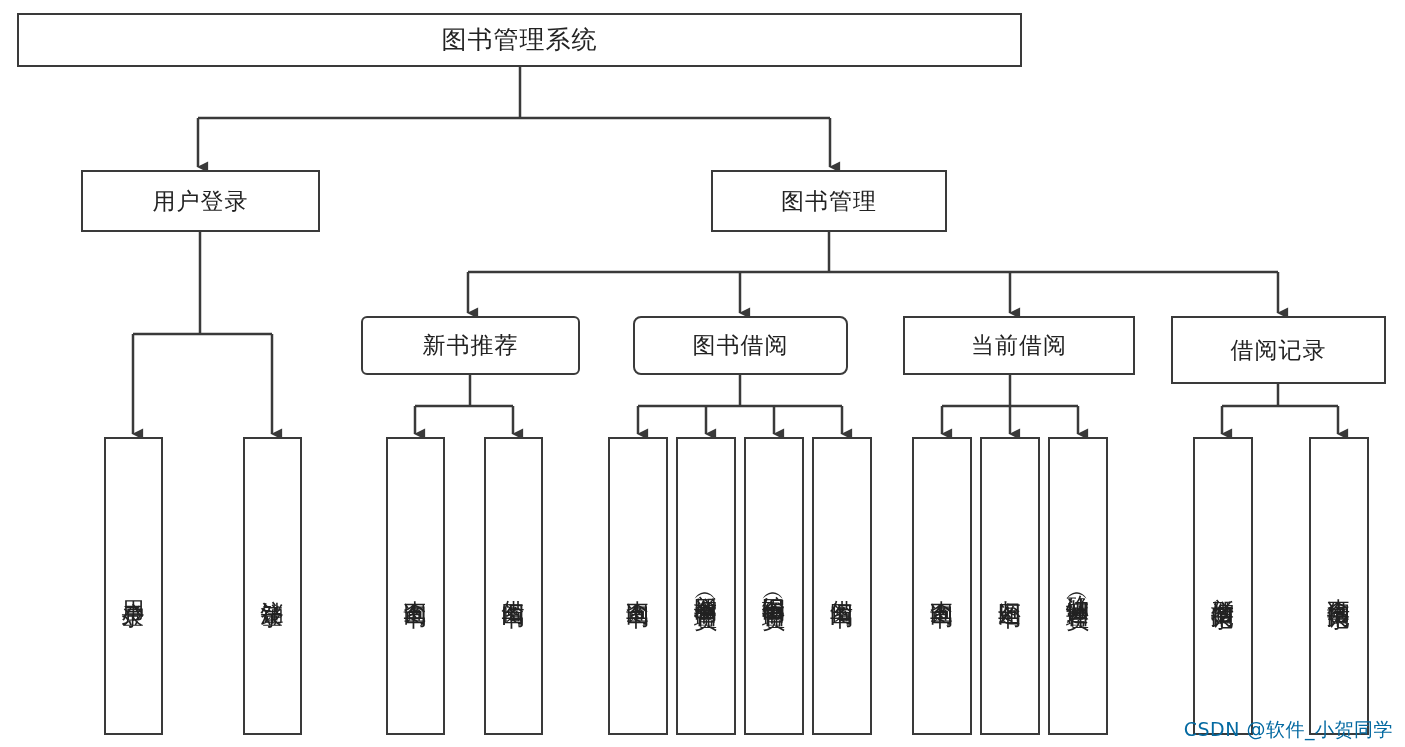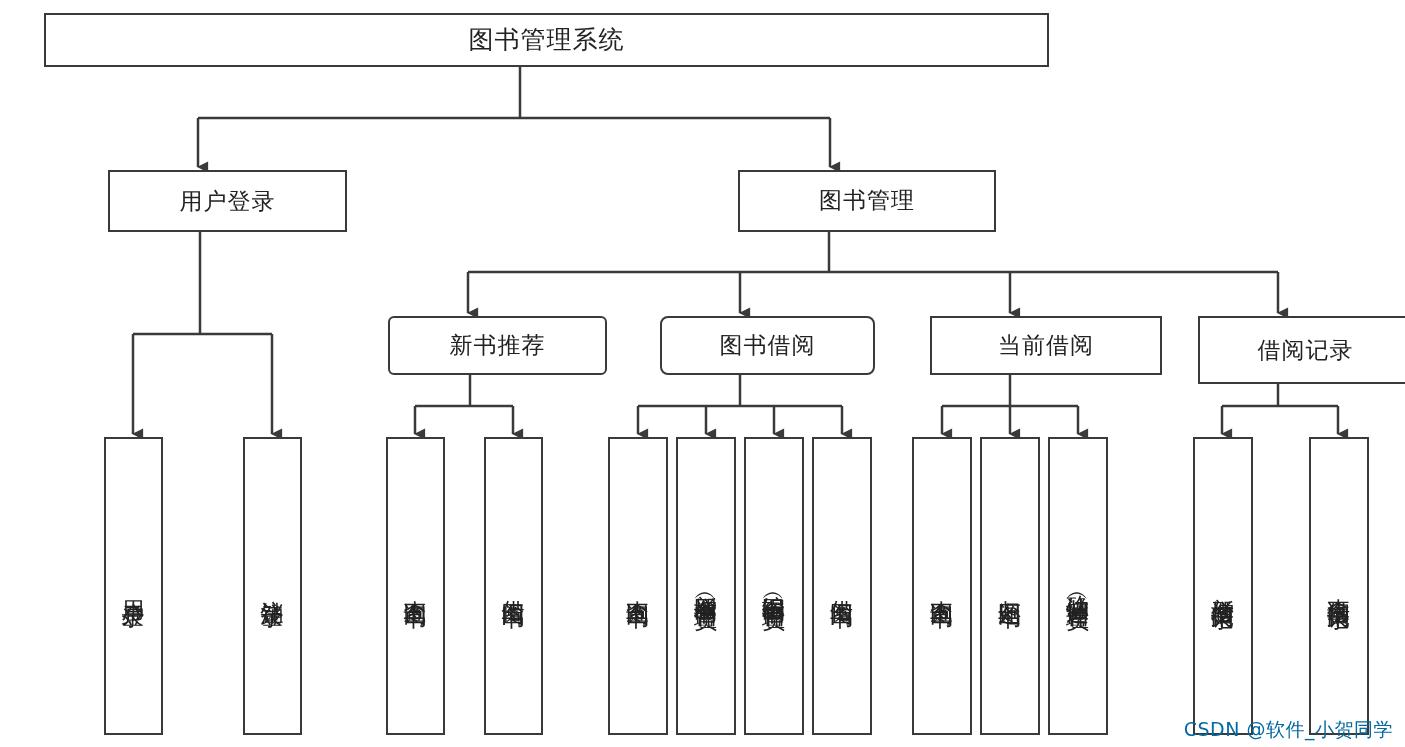--- a/index.html
+++ b/index.html
@@ -33,21 +33,20 @@
     display: flex;
     align-items: center;
     justify-content: center;
     color: #222222;
   }
   .node.horiz {
     font-size: 23px;
     letter-spacing: 1px;
     line-height: 1.15;
     white-space: nowrap;
-    margin-left: 27px;
   }
   .node.vert {
     writing-mode: vertical-rl;
     text-orientation: upright;
     font-size: 23px;
     line-height: 1.22;
     letter-spacing: 2px;
     padding: 4px 0;
     text-align: center;
     align-items: center;
@@ -127,21 +126,21 @@
     </g>
   </svg>
 
   <div class="node horiz root" style="left:17px; top:13px; width:1005px; height:54px;">
     <span class="label">图书管理系统</span>
   </div>
 
   <div class="node horiz" style="left:81px; top:170px; width:239px; height:62px;">
     <span class="label">用户登录</span>
   </div>
-  <div class="node horiz" style="left:711px; top:170px; width:258px; height:62px;font-family:Liberation Serif, serif;">
+  <div class="node horiz" style="left:711px; top:170px; width:236px; height:62px;">
     <span class="label">图书管理</span>
   </div>
 
   <div class="node horiz" style="left:361px; top:316px; width:219px; height:59px;border-radius:6px;">
     <span class="label">新书推荐</span>
   </div>
   <div class="node horiz" style="left:633px; top:316px; width:215px; height:59px;border-radius:8px;">
     <span class="label">图书借阅</span>
   </div>
   <div class="node horiz" style="left:903px; top:316px; width:232px; height:59px;">

